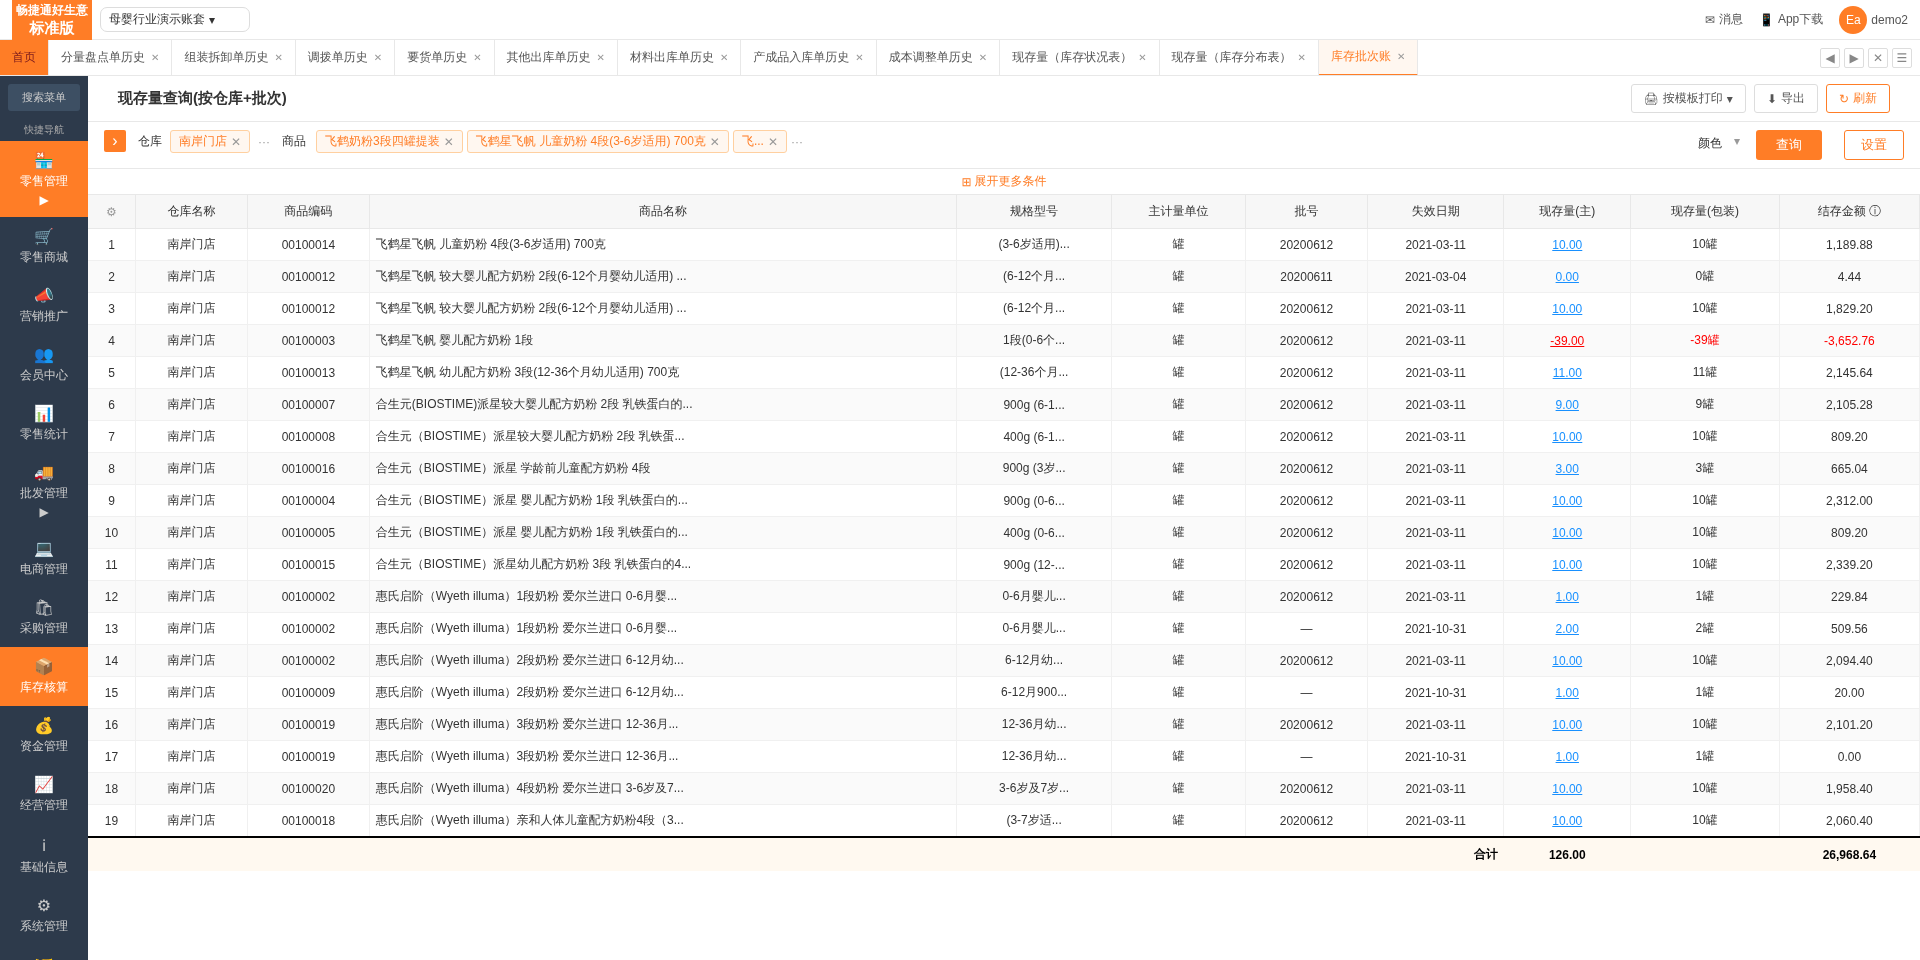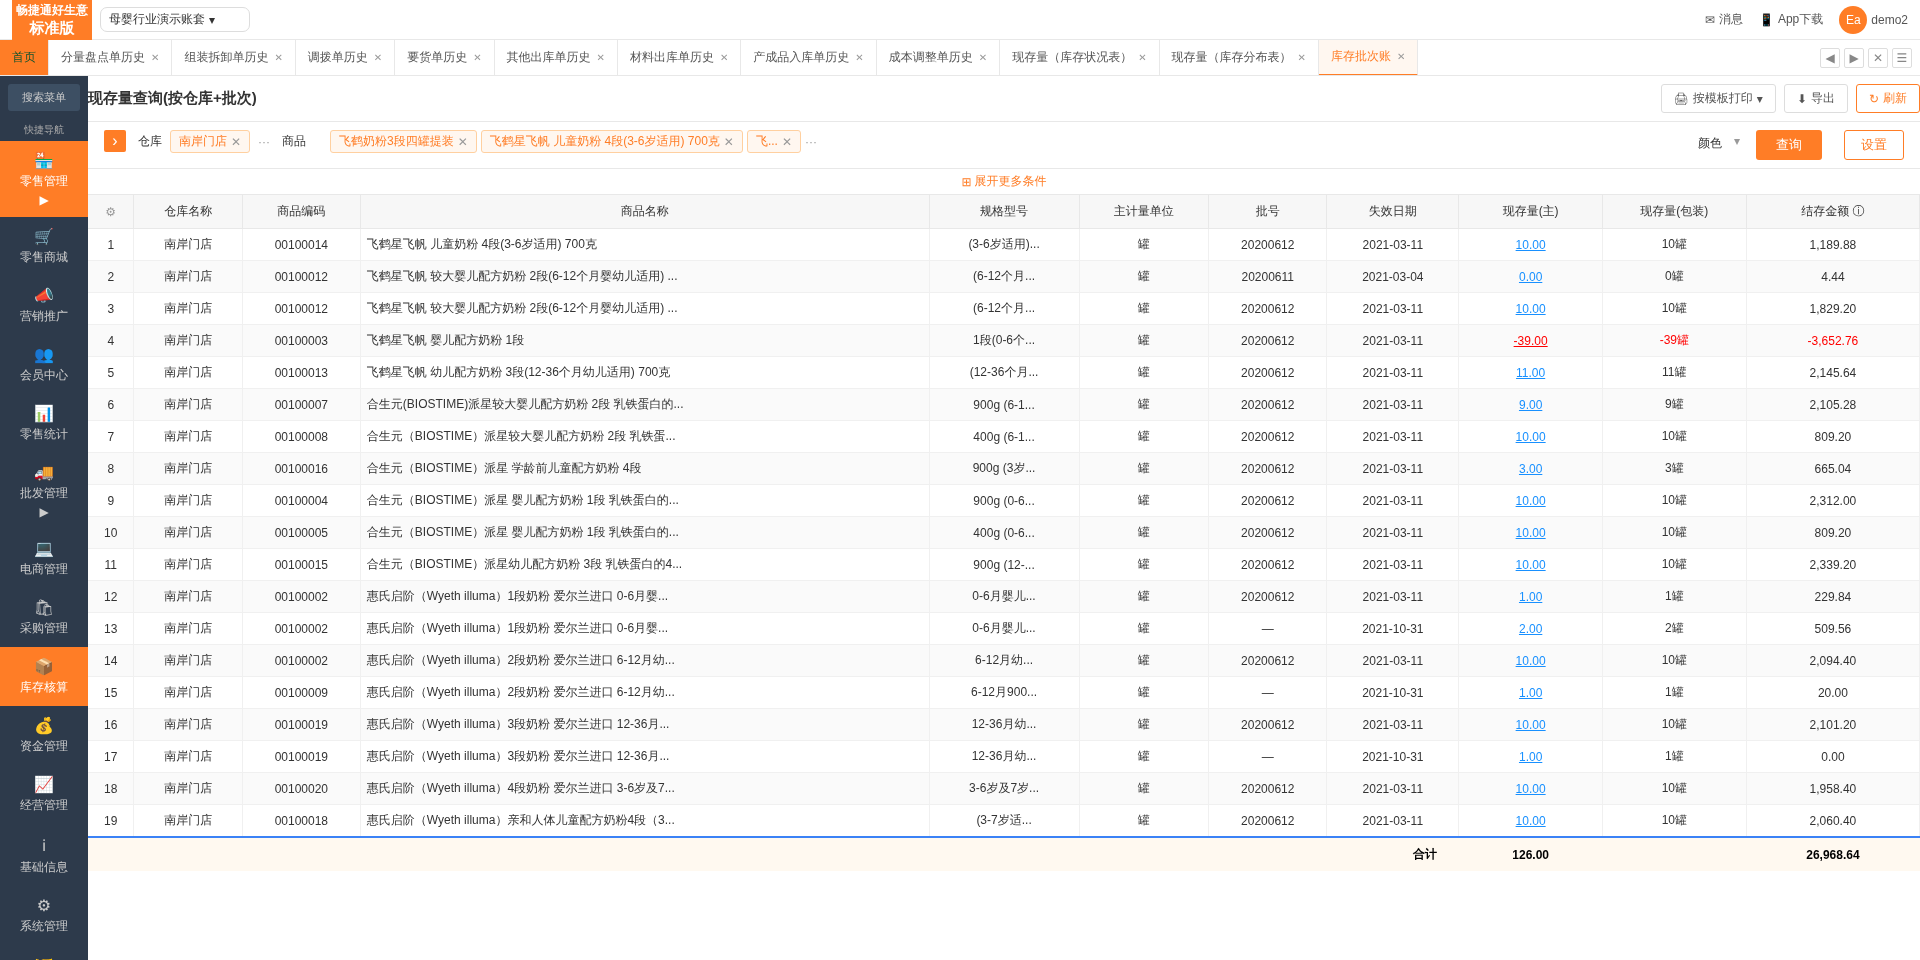--- a/index.html
+++ b/index.html
@@ -31,56 +31,56 @@
     .sidebar-search-btn { width: 100%; background: #3d4f63; color: #ccc; border: none; border-radius: 3px; padding: 6px 4px; cursor: pointer; font-size: 11px; text-align: center; }
     .sidebar-nav-label { color: #aaa; font-size: 10px; text-align: center; padding: 4px 0; }
     .sidebar-item { display: flex; flex-direction: column; align-items: center; padding: 10px 4px; cursor: pointer; color: #ccc; font-size: 11px; gap: 3px; }
     .sidebar-item.active { background: #ff7d26; color: #fff; }
     .sidebar-item .si-icon { font-size: 16px; }
 
     
     .content { flex: 1; display: flex; flex-direction: column; overflow: hidden; }
 
     
-    .page-header { background: #fff; padding: 8px 0; display: flex; align-items: center; justify-content: space-between; border-bottom: 1px solid #e8e8e8; }
+    .page-header { background: #fff; padding: 8px 30px; display: flex; align-items: center; justify-content: space-between; border-bottom: 1px solid #e8e8e8; }
     .page-title { font-size: 15px; font-weight: bold; color: #333; }
     .page-actions { display: flex; align-items: center; gap: 8px; }
     .btn { padding: 5px 12px; border-radius: 3px; border: 1px solid #ddd; cursor: pointer; font-size: 12px; background: #fff; color: #555; display: flex; align-items: center; gap: 4px; }
     .btn-outline { background: #fff; color: #555; border: 1px solid #ddd; }
     .btn-refresh { background: #fff; color: #ff7d26; border-color: #ff7d26; }
     .filter-label { color: #333; white-space: nowrap; }
     .filter-tag { display: flex; align-items: center; gap: 4px; background: #fff7f0; border: 1px solid #ffd0a0; border-radius: 3px; padding: 2px 8px; color: #ff7d26; }
     .filter-tag .close { cursor: pointer; color: #999; }
     .filter-more { color: #999; cursor: pointer; }
 
     
     .table-container { flex: 1; overflow-y: auto; background: #fff; margin: 0; }
     .data-table { width: 100%; border-collapse: collapse; }
     .data-table thead th { background: #f7f7f7; border-bottom: 1px solid #e8e8e8; border-right: 1px solid #e8e8e8; padding: 8px 6px; text-align: center; color: #333; font-weight: normal; white-space: nowrap; position: sticky; top: 0; z-index: 2; }
     .data-table tbody tr { border-bottom: 1px solid #f0f0f0; }
     .data-table tbody tr.alt { background: #fafafa; }
     .data-table tbody td { padding: 7px 6px; text-align: center; color: #333; border-right: 1px solid #f0f0f0; white-space: nowrap; }
     .data-table tbody td.text-left { text-align: left; }
     .data-table tbody td.link { color: #1890ff; text-decoration: underline; cursor: pointer; }
     .data-table tbody td.red { color: #f00; }
-    .data-table tfoot td { background: #fff9f0; font-weight: bold; padding: 8px 22px; text-align: center; border-top: 2px solid #3b82f6; }
+    .data-table tfoot td { background: #fff9f0; font-weight: bold; padding: 8px 6px; text-align: center; border-top: 2px solid #000000; }
     .row-num { color: #999; }
     .settings-icon { color: #999; cursor: pointer; }
 
     .page-query-btn { background: #ff7d26; color: #fff; border: none; border-radius: 3px; padding: 6px 20px; cursor: pointer; font-size: 13px; }
     .page-set-btn { background: #fff; color: #ff7d26; border: 1px solid #ff7d26; border-radius: 3px; padding: 4px 16px; cursor: pointer; font-size: 13px; }
 
     .query-btns { display: flex; flex-direction: row; gap: 22px; }
 
-    .tab-home { background: #ff7d26; color: #14532d; }
+    .tab-home { background: #ff7d26; color: #7f1d1d; }
 
     .filter-top-row { display: flex; align-items: flex-start; gap: 12px; padding: 8px 16px; background: #fff; border-bottom: 1px solid #e8e8e8; }
 
     .warehouse-section { display: flex; align-items: center; gap: 8px; flex-shrink: 0; }
-    .product-section { display: flex; align-items: center; gap: 24px; flex: 1; }
+    .product-section { display: flex; align-items: center; gap: 10px; flex: 1; }
     .color-section { display: flex; align-items: flex-end; gap: 8px; }
 
     .expand-orange-btn { background: #ff7d26; color: #fff; border: none; width: 22px; height: 22px; border-radius: 2px; cursor: pointer; display: flex; align-items: center; justify-content: center; font-size: 16px; flex-shrink: 0; }
 
     .filter-tags-wrap { display: flex; align-items: center; flex-wrap: wrap; gap: 4px; flex: 1; }
 
     .color-arrow { margin-left: auto; color: #999; cursor: pointer; padding: 4px; }
 
     .expand-more-row { display: flex; justify-content: center; padding: 4px; background: #fff; border-bottom: 1px solid #e8e8e8; }
     .expand-more-btn { color: #ff7d26; font-size: 12px; cursor: pointer; display: flex; align-items: center; gap: 3px; border: none; background: transparent; }

